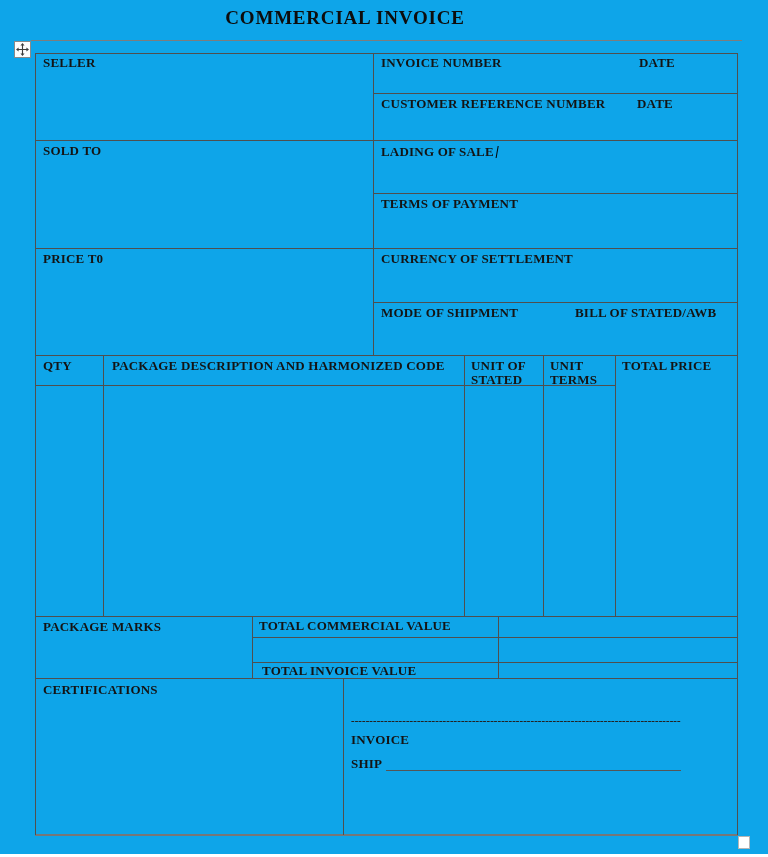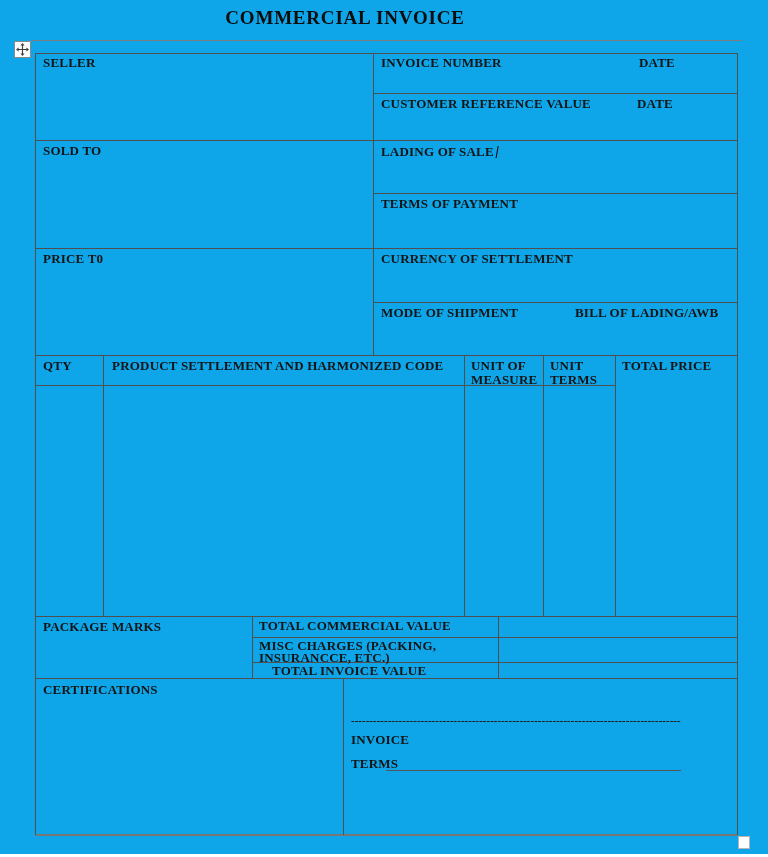--- a/index.html
+++ b/index.html
@@ -83,42 +83,41 @@
   <div class="cell" style="left:36px;top:617px;width:216px;height:61px;"></div>
   <div class="cell" style="left:499px;top:617px;width:238px;height:20px;"></div>
   <div class="cell" style="left:499px;top:638px;width:238px;height:24px;"></div>
   <div class="cell" style="left:499px;top:663px;width:238px;height:15px;"></div>
   <div class="cell" style="left:36px;top:679px;width:307px;height:155px;"></div>
   <div class="cell" style="left:344px;top:679px;width:393px;height:155px;"></div>
 
   <div class="lbl" style="left:43px;top:56px;">SELLER</div>
   <div class="lbl" style="left:381px;top:56px;">INVOICE NUMBER</div>
   <div class="lbl" style="left:639px;top:56px;">DATE</div>
-  <div class="lbl" style="left:381px;top:97px;">CUSTOMER REFERENCE VALUE</div>
+  <div class="lbl" style="left:381px;top:97px;">CUSTOMER REFERENCE NUMBER</div>
   <div class="lbl" style="left:637px;top:97px;">DATE</div>
   <div class="lbl" style="left:43px;top:144px;">SOLD TO</div>
   <div class="lbl" style="left:381px;top:144px;"><span>LADING OF SALE</span><span class="caret"></span></div>
   <div class="lbl" style="left:381px;top:197px;">TERMS OF PAYMENT</div>
   <div class="lbl" style="left:43px;top:252px;">PRICE T0</div>
   <div class="lbl" style="left:381px;top:252px;">CURRENCY OF SETTLEMENT</div>
   <div class="lbl" style="left:381px;top:306px;">MODE OF SHIPMENT</div>
-  <div class="lbl" style="left:575px;top:306px;">BILL OF LADING/AWB</div>
+  <div class="lbl" style="left:575px;top:306px;">BILL OF STATED/AWB</div>
 
   <div class="lbl" style="left:43px;top:359px;">QTY</div>
-  <div class="lbl" style="left:112px;top:359px;">PRODUCT SETTLEMENT AND HARMONIZED CODE</div>
-  <div class="lbl wrap" style="left:471px;top:359px;width:68px;">UNIT OF MEASURE</div>
+  <div class="lbl" style="left:112px;top:359px;">PACKAGE DESCRIPTION AND HARMONIZED CODE</div>
+  <div class="lbl wrap" style="left:471px;top:359px;width:68px;">UNIT OF STATED</div>
   <div class="lbl wrap" style="left:550px;top:359px;width:48px;">UNIT TERMS</div>
   <div class="lbl" style="left:622px;top:359px;">TOTAL PRICE</div>
 
   <div class="lbl" style="left:43px;top:620px;">PACKAGE MARKS</div>
   <div class="lbl" style="left:259px;top:619px;">TOTAL COMMERCIAL VALUE</div>
-  <div class="lbl wrap" style="left:259px;top:640px;width:236px;line-height:12px;">MISC CHARGES (PACKING, INSURANCCE, ETC.)</div>
-  <div class="lbl" style="left:272px;top:664px;">TOTAL INVOICE VALUE</div>
+  <div class="lbl" style="left:262px;top:664px;">TOTAL INVOICE VALUE</div>
 
   <div class="lbl" style="left:43px;top:683px;">CERTIFICATIONS</div>
   <div class="dashline" style="left:351px;top:714px;">------------------------------------------------------------------------------------------</div>
   <div class="lbl" style="left:351px;top:733px;">INVOICE</div>
-  <div class="lbl" style="left:351px;top:757px;">TERMS</div>
+  <div class="lbl" style="left:351px;top:757px;">SHIP</div>
   <div class="sig-underline" style="left:386px;top:770px;width:295px;height:1px;"></div>
 
   <div class="resize-handle"></div>
 
 </div>
 
 </body></html>

